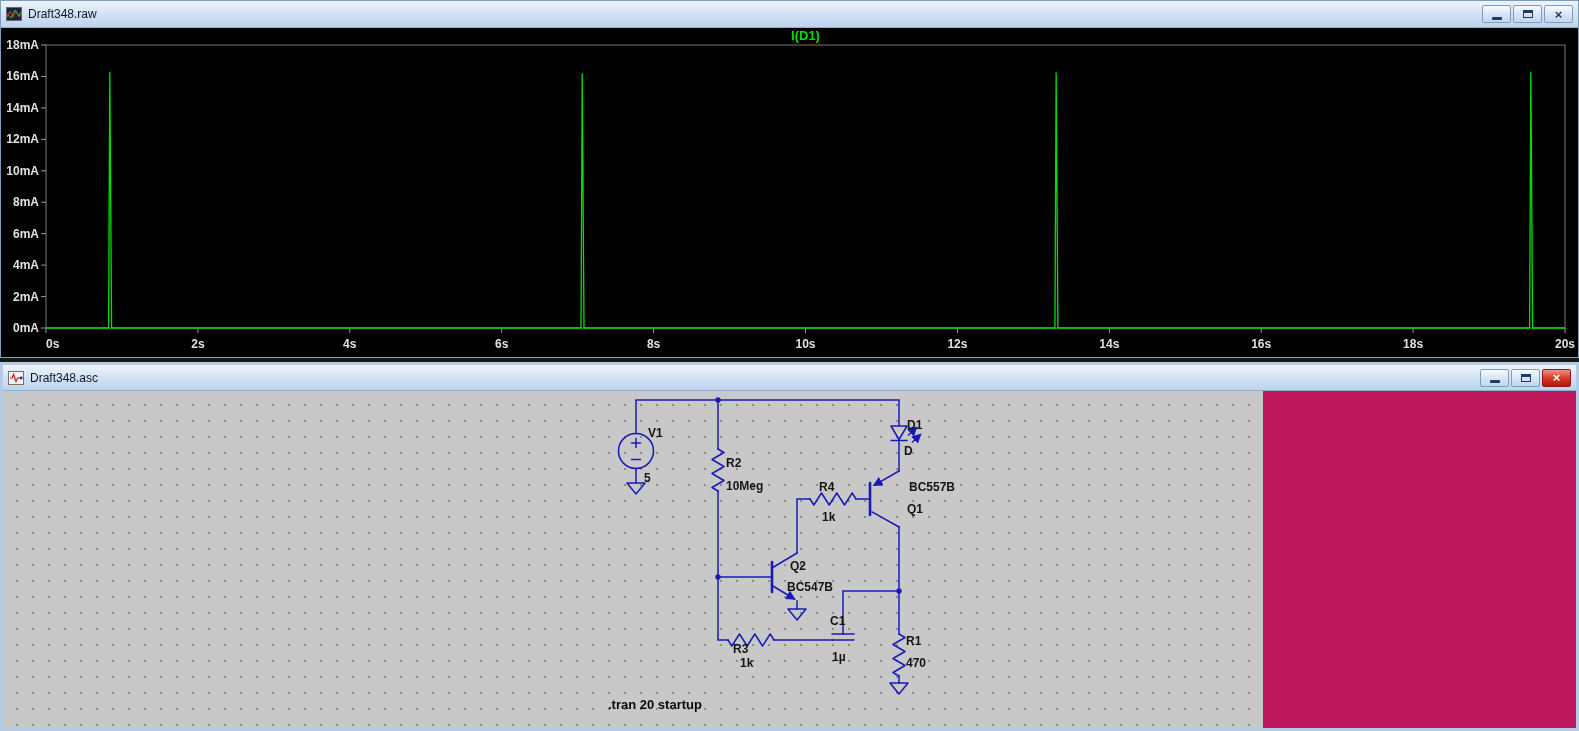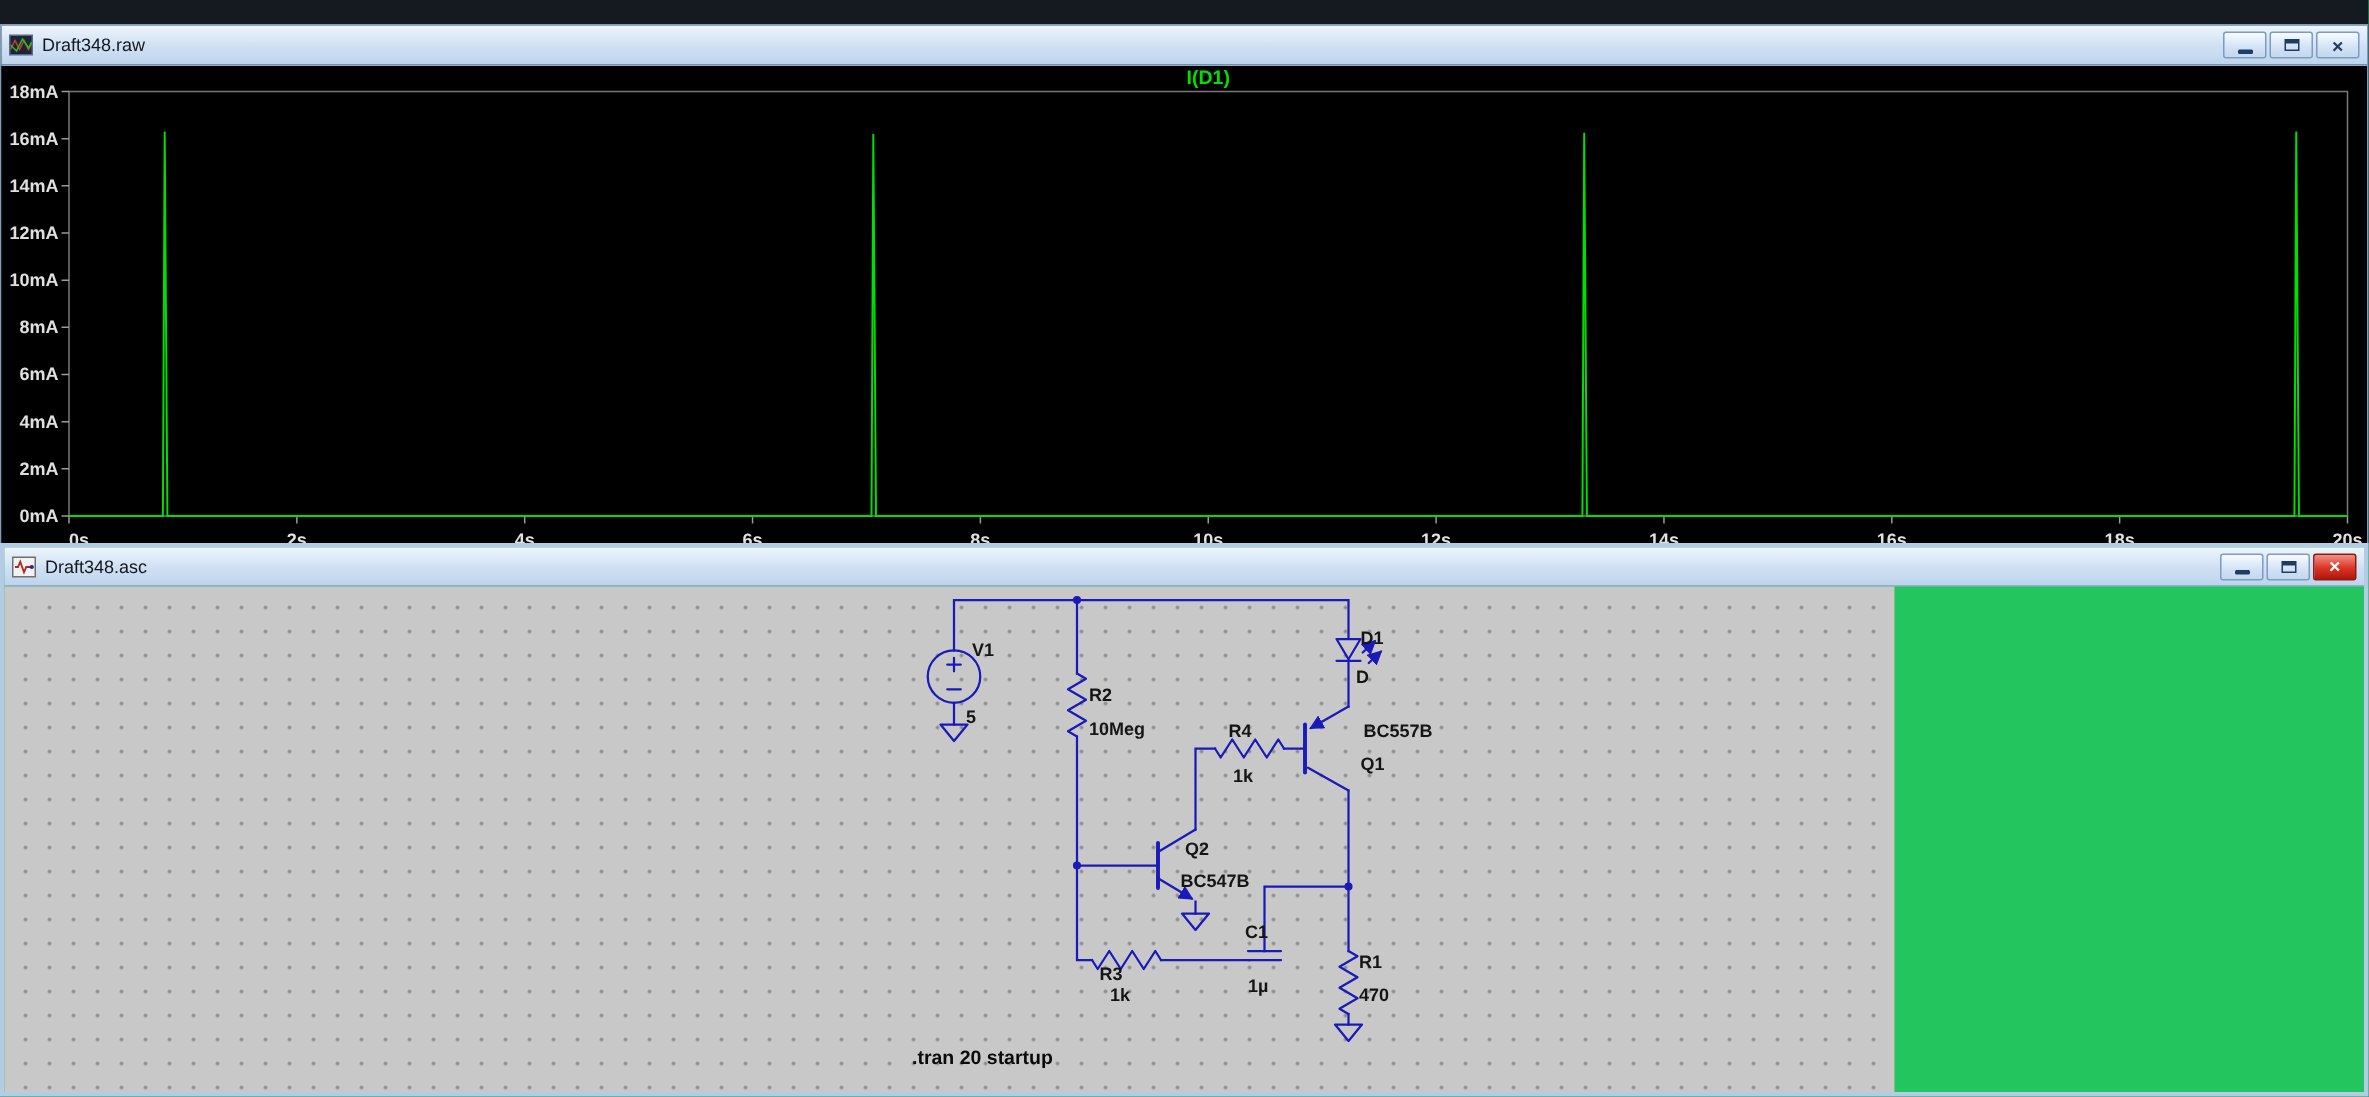--- a/index.html
+++ b/index.html
@@ -2,22 +2,22 @@
 <html><head>
 <meta charset="utf-8">
 <style>
   html,body{margin:0;padding:0;}
   body{
     width:1579px;height:731px;position:relative;overflow:hidden;
     background:#141a20;
     font-family:"Liberation Sans",sans-serif;
   }
   .window{position:absolute;box-sizing:border-box;left:0;width:1579px;}
-  #plot-window{top:16px;height:358px;background:#000;border:1px solid #7e9cc0;}
-  #schematic-window{top:362px;height:369px;background:#22c55e;border:3px solid #b4cbe6;}
+  #plot-window{top:0;height:358px;background:#000;border:1px solid #7e9cc0;}
+  #schematic-window{top:362px;height:369px;background:#be185d;border:3px solid #b4cbe6;}
 
   .titlebar{
     height:27px;box-sizing:border-box;
     background:linear-gradient(#eef5fd,#cfe0f3 55%,#bed4ec);
     border-bottom:1px solid #8fafd2;
     display:flex;align-items:center;padding:0 5px;gap:6px;
   }
   #schematic-window .titlebar{height:26px;}
   .titlebar .title{font-size:12px;color:#14181f;white-space:nowrap;}
   .win-icon{width:16px;height:16px;display:inline-flex;}

